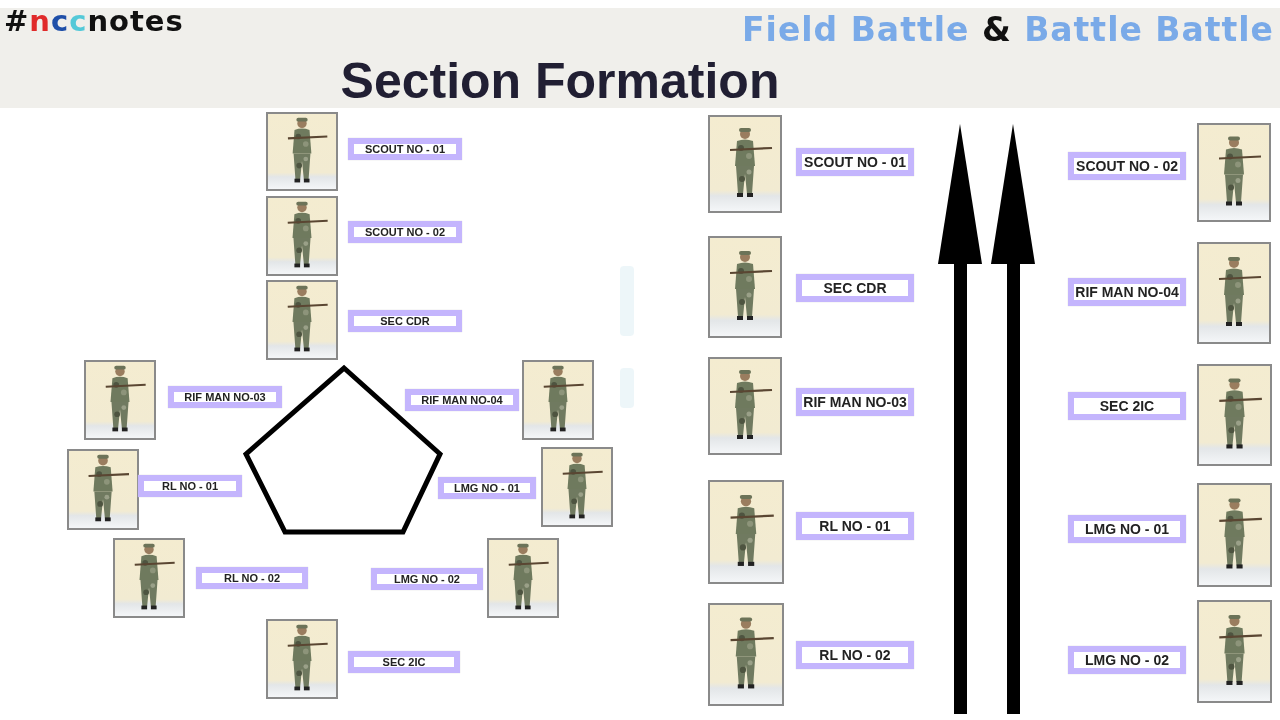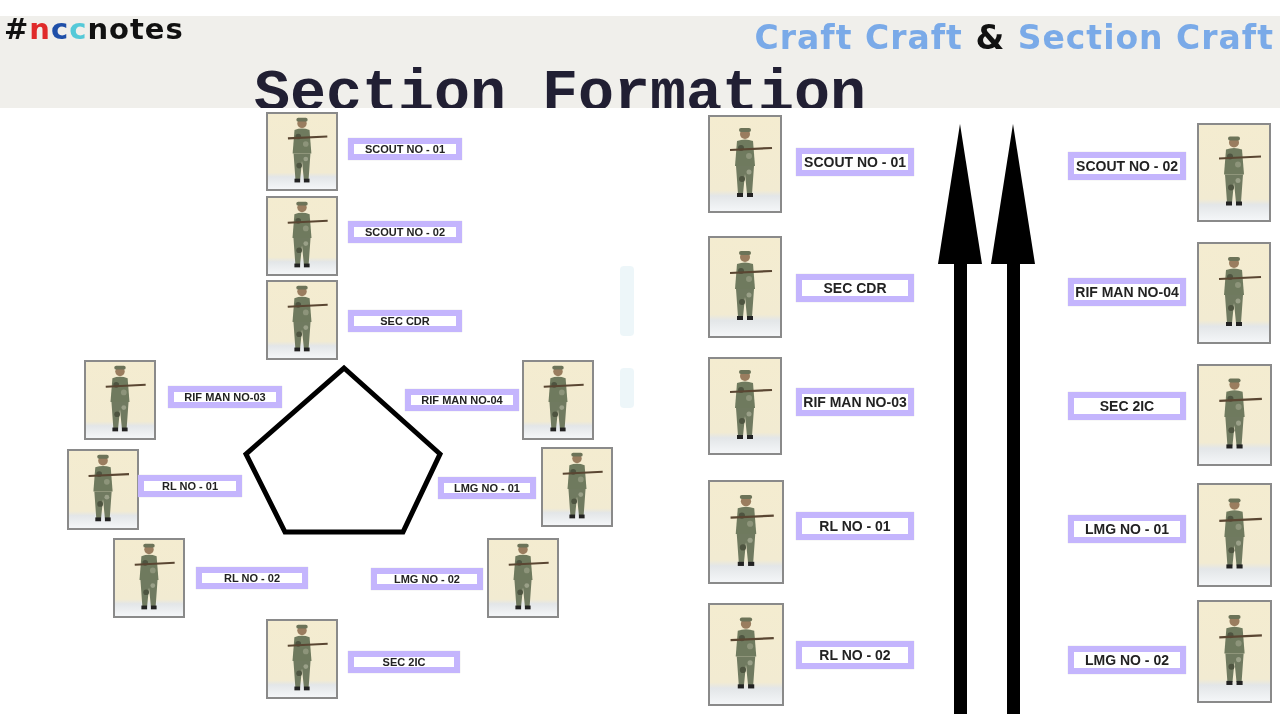--- a/index.html
+++ b/index.html
@@ -1,39 +1,39 @@
 <!DOCTYPE html>
 <html><head>
 <meta charset="utf-8">
 <style>
   * { box-sizing: border-box; margin: 0; padding: 0; }
   html, body { width: 1280px; height: 720px; overflow: hidden; background: #ffffff; }
   body { position: relative; font-family: "DejaVu Sans", sans-serif; }
 
   .header {
-    position: absolute; left: 0; top: 16px; width: 1280px; height: 108px;
+    position: absolute; left: 0; top: 8px; width: 1280px; height: 108px;
     background: #f0efeb;
   }
   .brand {
     position: absolute; left: 4px; top: -4px;
     font-family: "DejaVu Sans", sans-serif; font-weight: bold; font-size: 29px; letter-spacing: 1px;
     color: #111111;
   }
   .brand .c1 { color: #e02a2a; }
   .brand .c2 { color: #1f4fa8; }
   .brand .c3 { color: #54c9d8; }
   .subtitle {
     position: absolute; right: 6px; top: 2px;
     font-family: "DejaVu Sans", sans-serif; font-weight: bold; font-size: 33px; letter-spacing: 1px;
     color: #7aaae8; white-space: nowrap;
   }
   .subtitle .amp { color: #111111; }
   .page-title {
     position: absolute; left: 0; width: 1120px; top: 44px; text-align: center;
-    font-family: Liberation Mono, monospace; font-weight: bold; font-size: 60px;
+    font-family: Liberation Sans, sans-serif; font-weight: bold; font-size: 50px;
     color: #211f33; letter-spacing: 0px;
   }
 
   .panel { position: absolute; top: 108px; height: 612px; background: #ffffff; }
   .panel-left { left: 0; width: 660px; }
   .panel-right { left: 660px; width: 620px; }
 
   .soldier {
     position: absolute; border: 2px solid #8a8a8a;
     background: linear-gradient(180deg, #f4ecd0 0%, #f2ebd2 78%, #e3e6e8 84%, #f4f6f8 100%);
@@ -71,21 +71,21 @@
       <circle cx="39" cy="48" r="2.5" fill="#9aa088"></circle>
       <rect x="27" y="69" width="6" height="4" fill="#222"></rect>
       <rect x="37" y="69" width="6" height="4" fill="#222"></rect>
       <line x1="20" y1="26" x2="62" y2="24" stroke="#5a4632" stroke-width="2.2"></line>
     </symbol>
   </defs>
 </svg>
 
 <div class="header">
   <div class="brand"><span>#</span><span class="c1">n</span><span class="c2">c</span><span class="c3">c</span><span>notes</span></div>
-  <div class="subtitle"><span>Craft Craft</span> <span class="amp">&amp;</span> <span>Section Craft</span></div>
+  <div class="subtitle"><span>Field Battle</span> <span class="amp">&amp;</span> <span>Battle Battle</span></div>
   <div class="page-title">Section Formation</div>
 </div>
 
 <div class="panel panel-left">
   <div class="watermark" style="left:620px;top:158px;width:14px;height:70px;"></div>
   <div class="watermark" style="left:620px;top:260px;width:14px;height:40px;"></div>
 
   <svg style="position:absolute;left:240px;top:254px;" width="210" height="176">
     <polygon points="104,6 200,92 163,170 45,170 6,92" fill="none" stroke="#000" stroke-width="5" stroke-linejoin="miter"></polygon>
   </svg>

